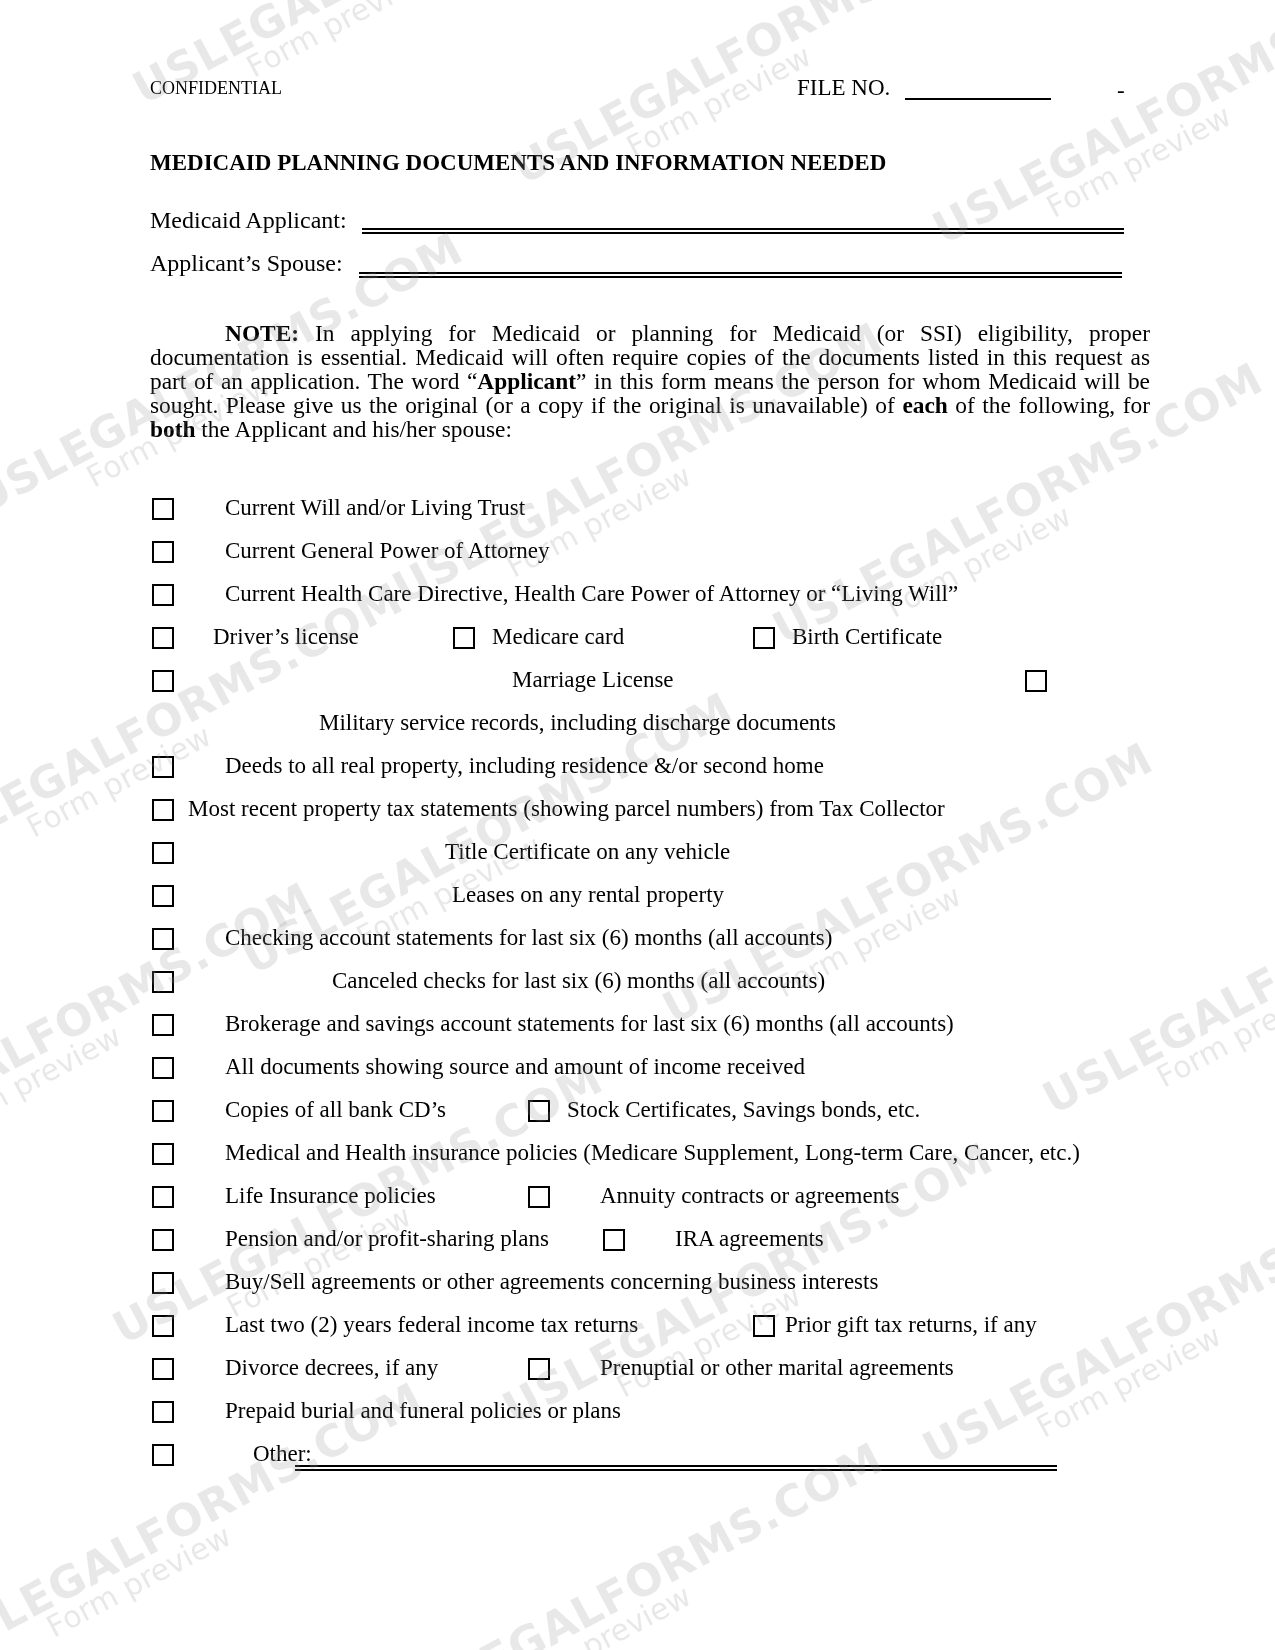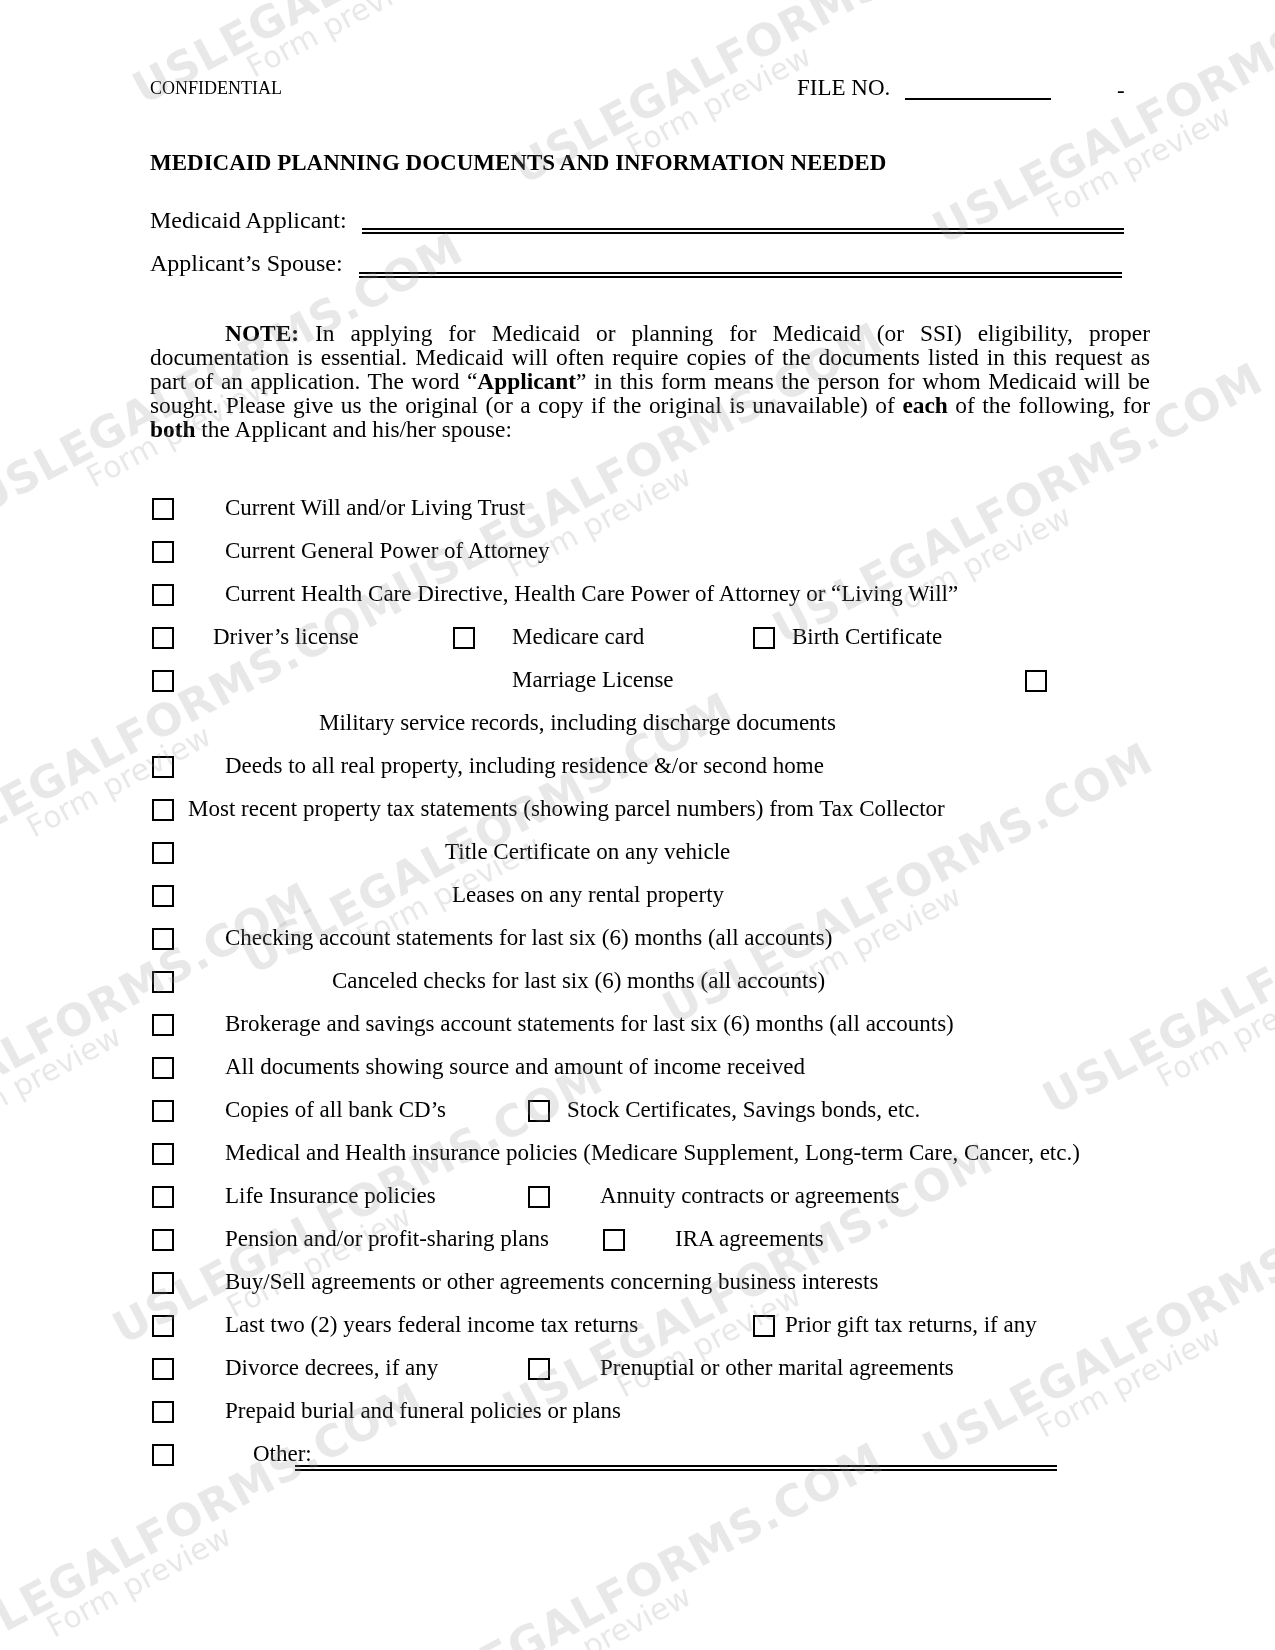--- a/index.html
+++ b/index.html
@@ -53,21 +53,21 @@
 
   <div class="cb" style="left:152px; top:541px;"></div>
   <div class="abs t23" style="left:225px; top:538px;">Current General Power of Attorney</div>
 
   <div class="cb" style="left:152px; top:584px;"></div>
   <div class="abs t23" style="left:225px; top:581px;">Current Health Care Directive, Health Care Power of Attorney or “Living Will”</div>
 
   <div class="cb" style="left:152px; top:627px;"></div>
   <div class="abs t23" style="left:213px; top:624px;">Driver’s license</div>
   <div class="cb" style="left:453px; top:627px;"></div>
-  <div class="abs t23" style="left:512px; top:624px;">Medicare card</div>
+  <div class="abs t23" style="left:492px; top:624px;">Medicare card</div>
   <div class="cb" style="left:753px; top:627px;"></div>
   <div class="abs t23" style="left:792px; top:624px;">Birth Certificate</div>
 
   <div class="cb" style="left:152px; top:670px;"></div>
   <div class="abs t23" style="left:512px; top:667px;">Marriage License</div>
   <div class="cb" style="left:1025px; top:670px;"></div>
 
   <div class="abs t23" style="left:319px; top:710px;">Military service records, including discharge documents</div>
 
   <div class="cb" style="left:152px; top:756px;"></div>

